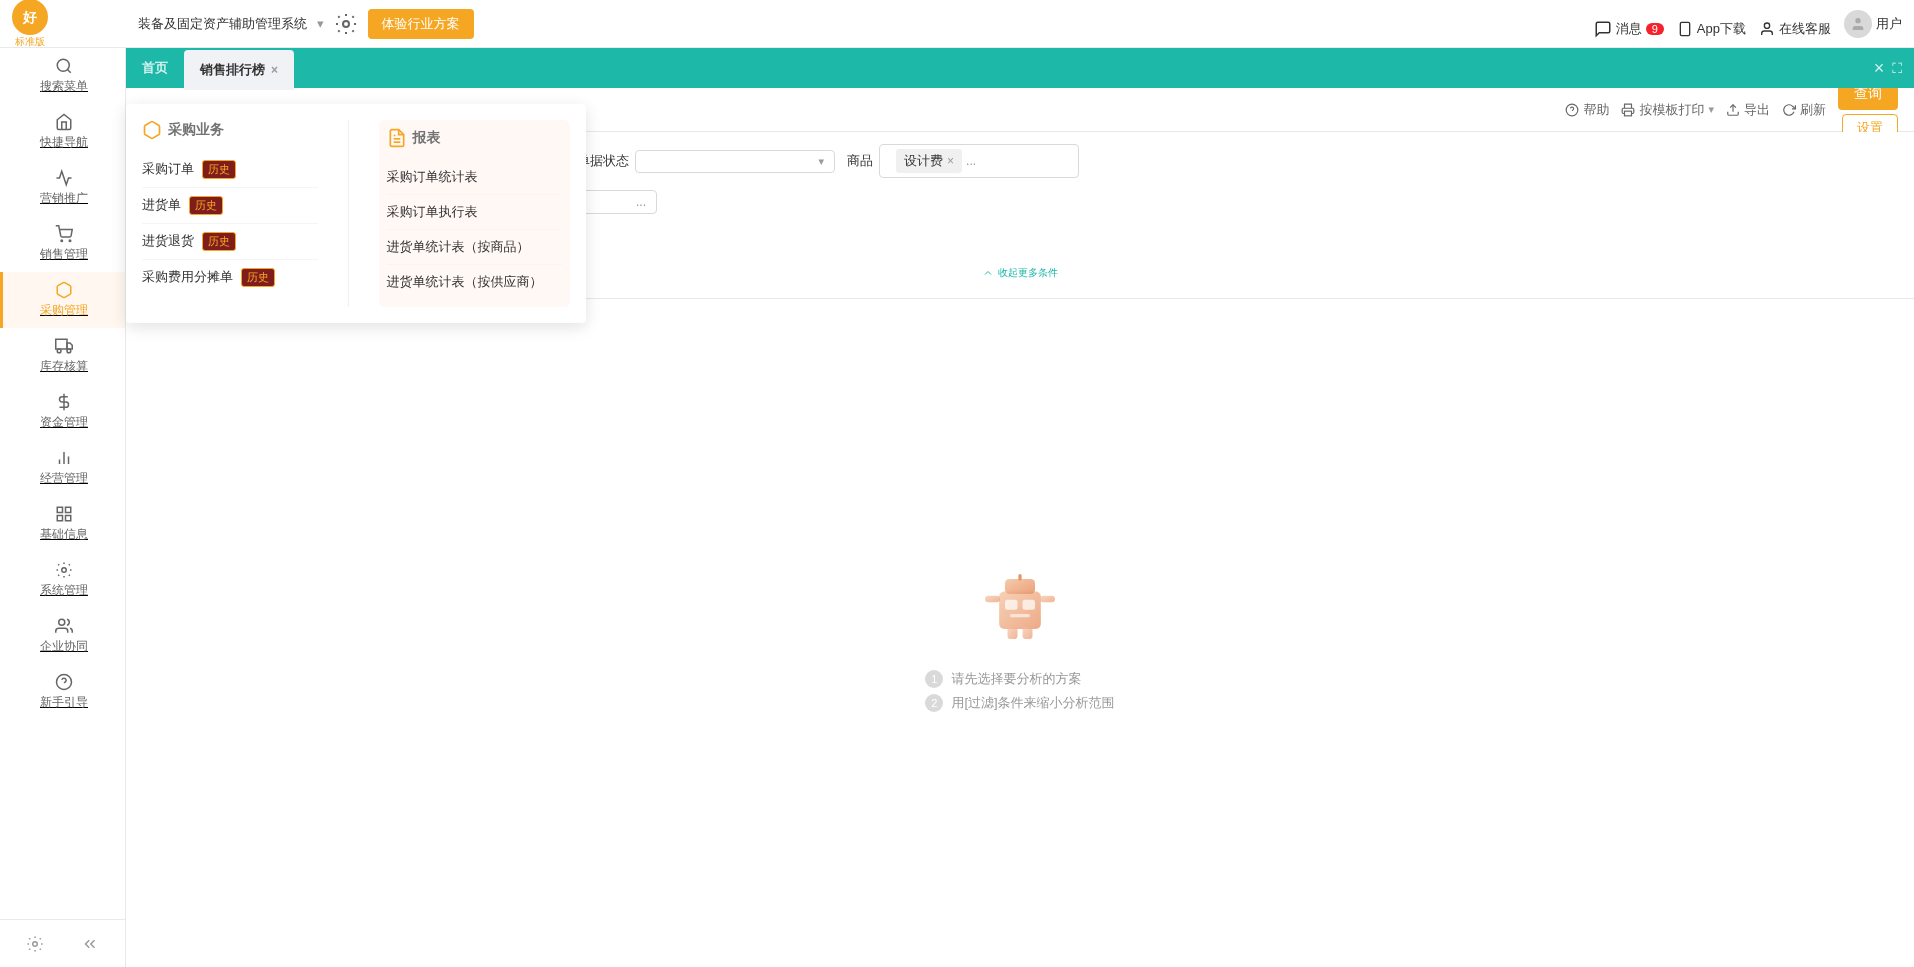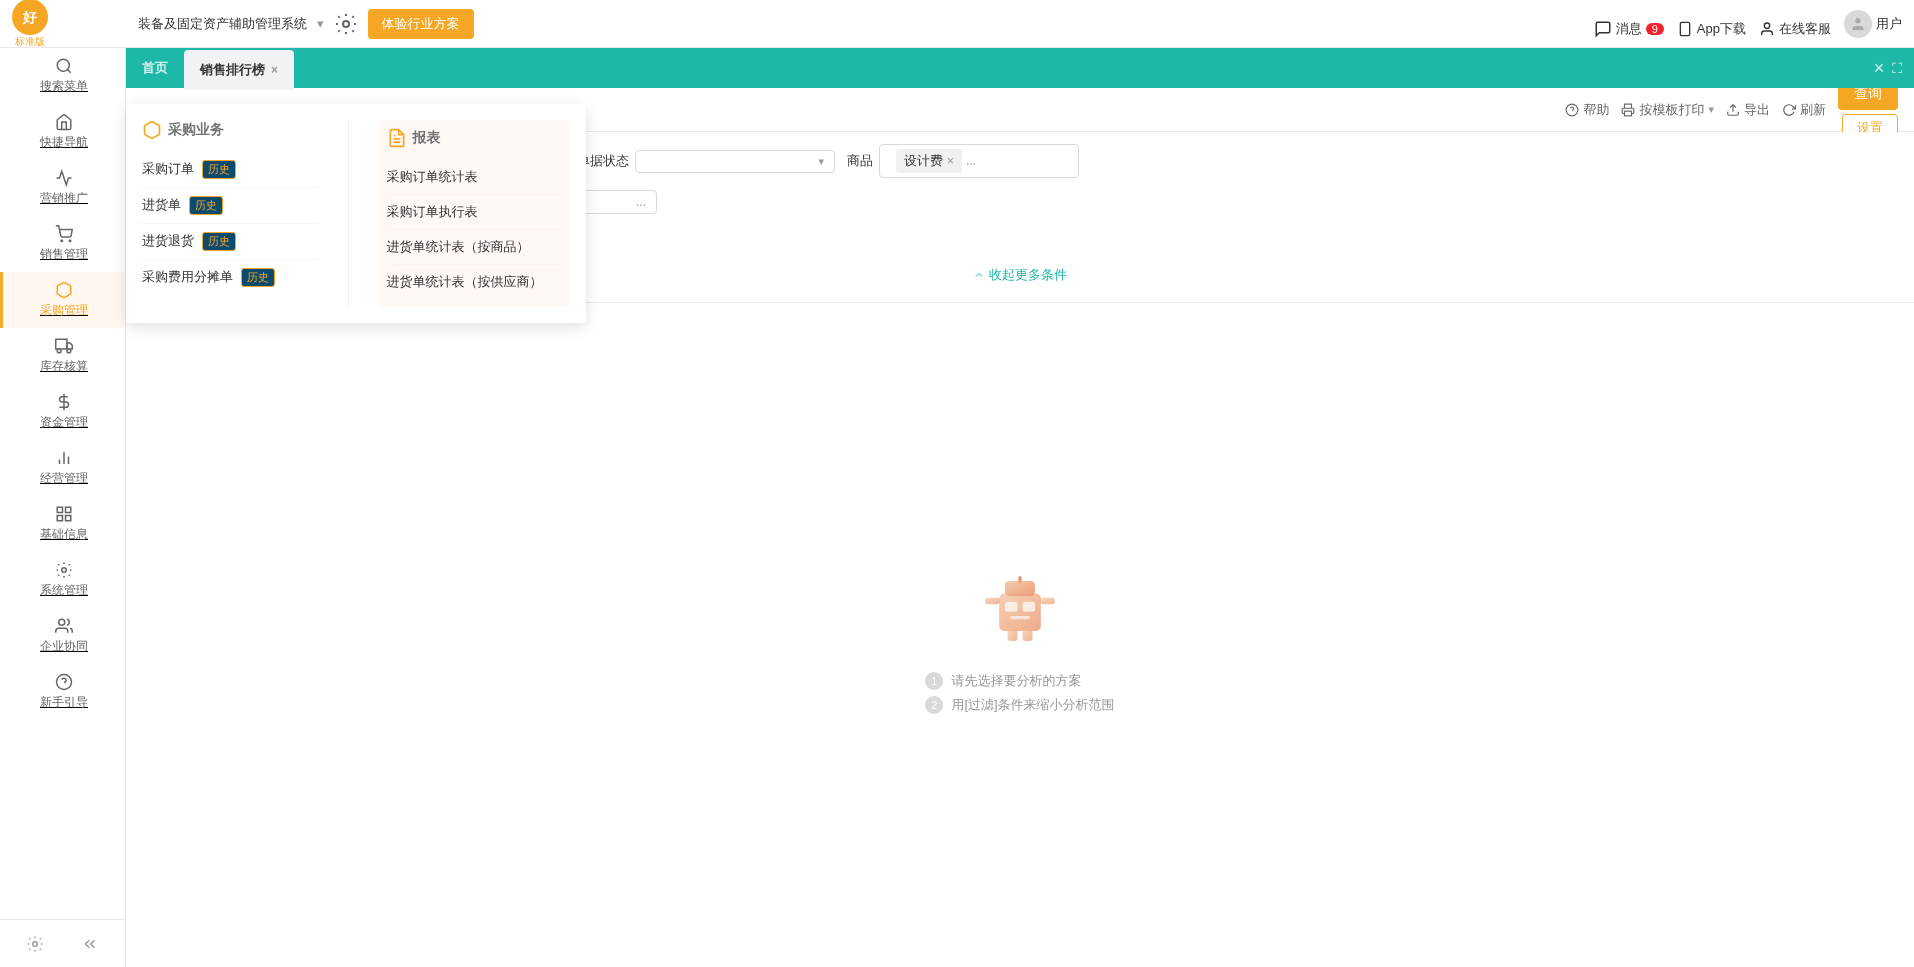--- a/index.html
+++ b/index.html
@@ -47,35 +47,35 @@
     .filter-row { display: flex; align-items: center; gap: 12px; margin-bottom: 10px; flex-wrap: wrap; }
     .filter-item { display: flex; align-items: center; gap: 6px; }
     .filter-label { color: #333; font-size: 13px; white-space: nowrap; }
     .filter-date { display: flex; align-items: center; gap: 6px; }
     .date-input { border: 1px solid #d9d9d9; border-radius: 4px; padding: 5px 10px; font-size: 13px; color: #333; width: 120px; outline: none; }
     .date-range-shortcuts { display: flex; gap: 6px; }
     .shortcut-btn { color: #1eb8a8; font-size: 12px; cursor: pointer; }
     .filter-tag { background: #f0f0f0; border-radius: 3px; padding: 3px 8px; font-size: 13px; color: #333; display: flex; align-items: center; gap: 4px; }
     .filter-tag .tag-close { color: #999; cursor: pointer; font-size: 12px; }
     .more-btn { color: #999; font-size: 12px; cursor: pointer; }
-    .collapse-btn { display: flex; align-items: center; justify-content: center; color: #1eb8a8; font-size: 13px; cursor: pointer; gap: 4px; padding: 6px; }
+    .collapse-btn { display: flex; align-items: center; justify-content: center; color: #1eb8a8; font-size: 10px; cursor: pointer; gap: 4px; padding: 6px; }
 
     
     .empty-state { flex: 1; display: flex; flex-direction: column; align-items: center; justify-content: center; background: #fff; }
     .empty-state .empty-icon { width: 100px; height: 100px; margin-bottom: 16px; }
     .empty-state .hint-item { display: flex; align-items: center; gap: 6px; }
     .hint-num { width: 18px; height: 18px; border-radius: 50%; background: #d9d9d9; color: #fff; font-size: 11px; display: flex; align-items: center; justify-content: center; flex-shrink: 0; }
 
     
     .dropdown-menu { position: absolute; top: 40px; left: 0; background: #fff; box-shadow: 0 4px 16px rgba(0,0,0,0.12); border-radius: 4px; z-index: 500; width: 460px; padding: 16px; display: flex; gap: 20px; }
     .dropdown-col { flex: 1; }
     .dropdown-col-title { display: flex; align-items: center; gap: 6px; color: #737373; font-size: 14px; font-weight: bold; margin-bottom: 12px; }
     .dropdown-item { display: flex; align-items: flex-start; gap: 8px; padding: 8px 0; cursor: pointer; color: #333; font-size: 13px; border-bottom: 1px solid #f5f5f5; }
     .dropdown-item:last-child { border-bottom: none; }
-    .history-badge { background: #0c4a6e; border: 1px solid #f5a623; color: #f5a623; border-radius: 3px; padding: 1px 5px; font-size: 11px; }
+    .history-badge { background: #7f1d1d; border: 1px solid #f5a623; color: #f5a623; border-radius: 3px; padding: 1px 5px; font-size: 11px; }
     .dropdown-divider { width: 1px; background: #f0f0f0; margin: 0 10px; }
 
     .teal-header { background: #1eb8a8; }
   </style>
 </head>
 <body>
 
 <div class="app-container">
 
   <div class="top-bar">

